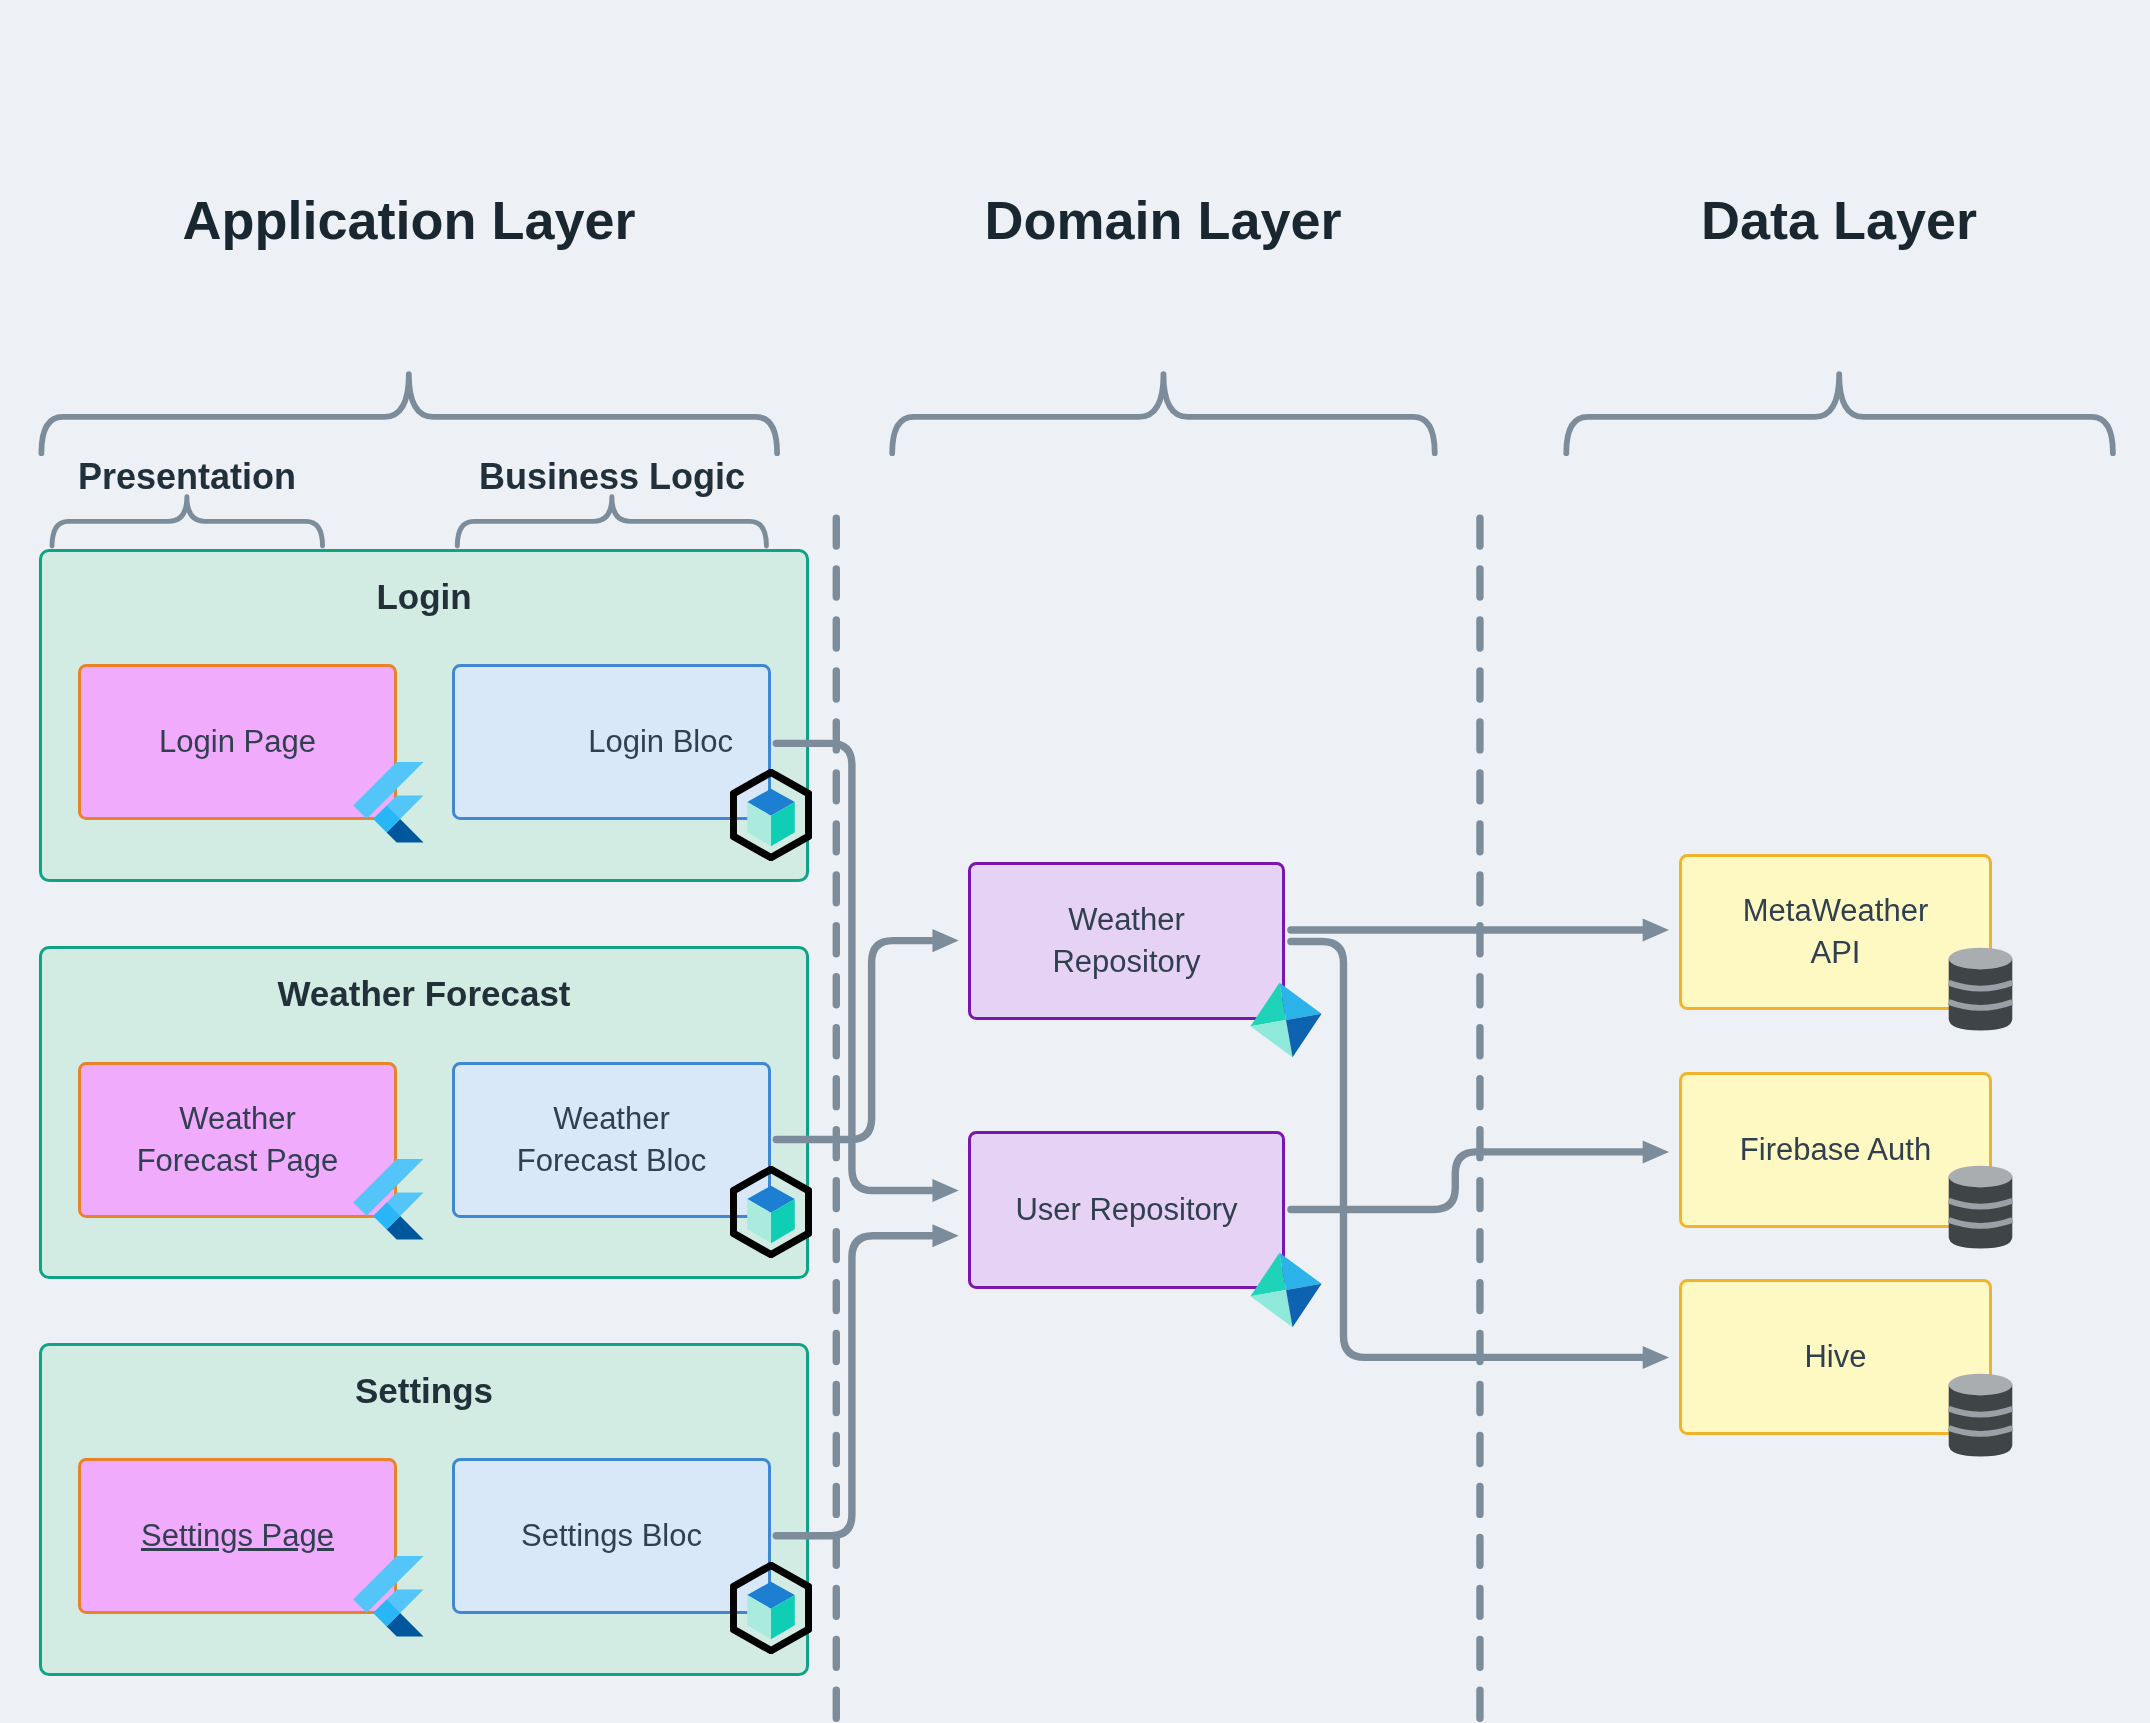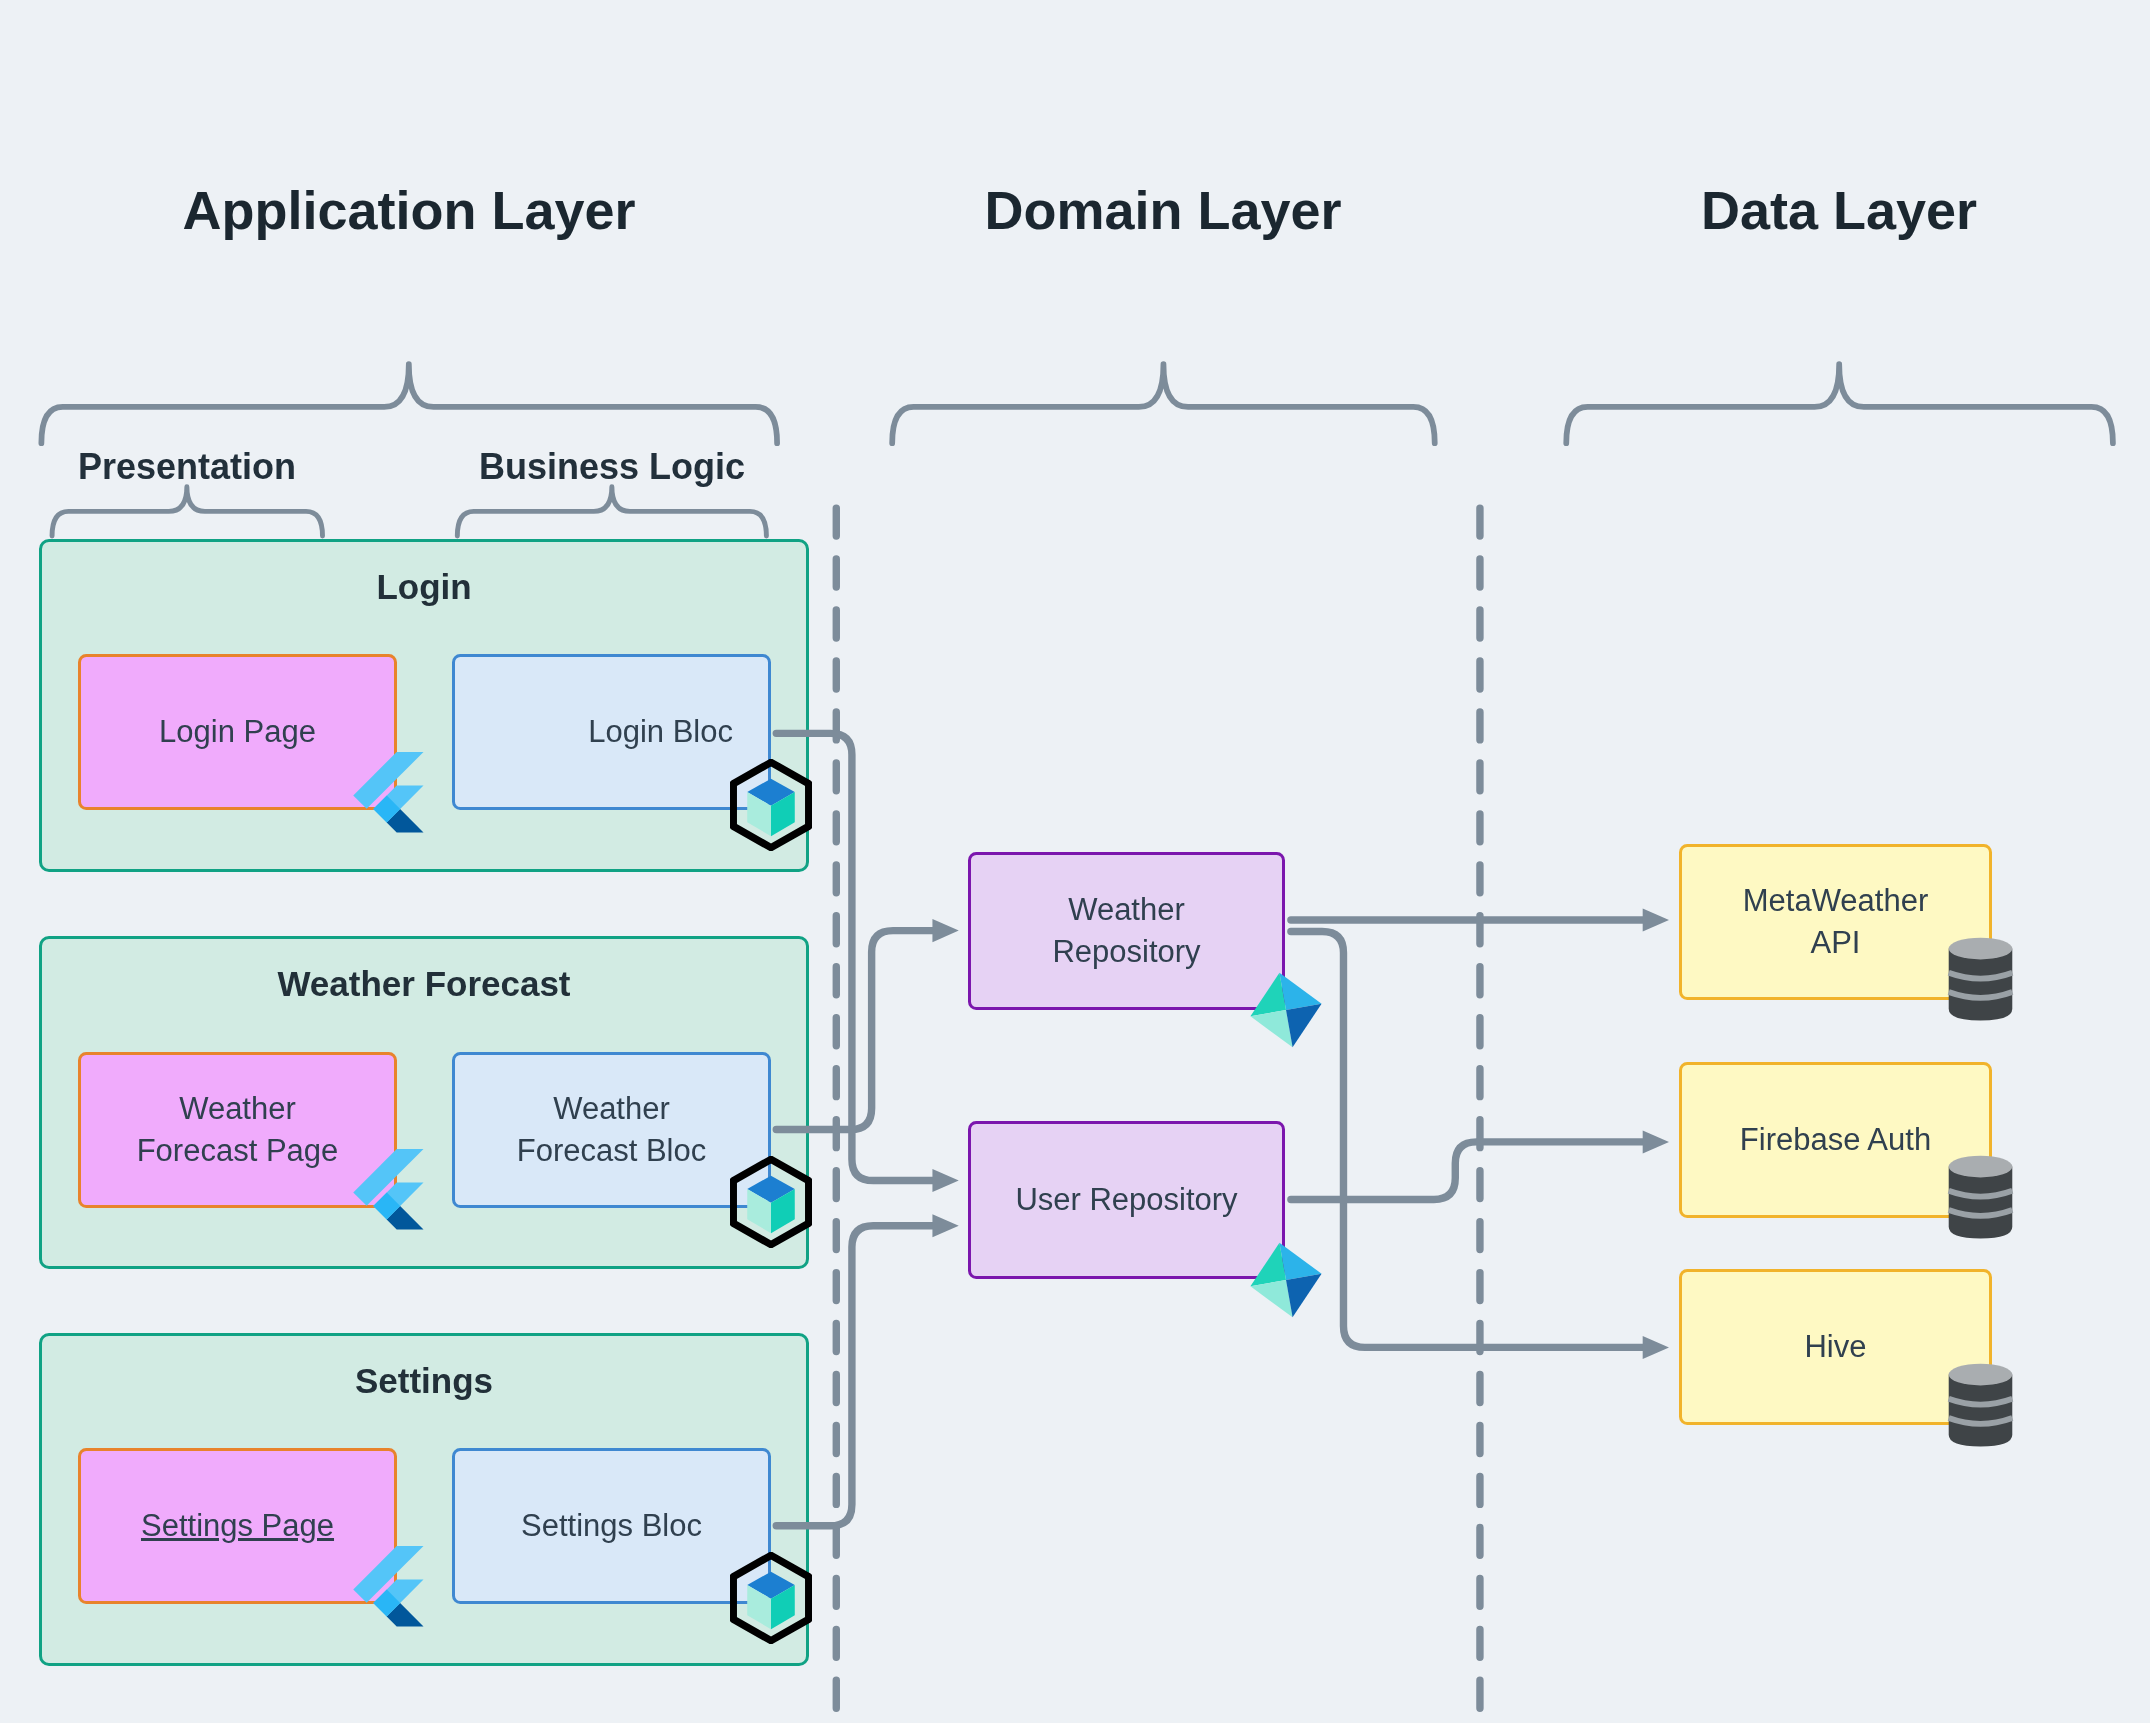--- a/index.html
+++ b/index.html
@@ -2,21 +2,21 @@
 <html style="font-size:13px"><head>
 <meta charset="utf-8">
 <style>
   html,body{margin:0;padding:0;}
   body{
     width:2151px;height:1723px;
     background:#edf1f5;
     font-family:"Liberation Sans", sans-serif;
     position:relative;overflow:hidden;
   }
-  .stage{position:absolute;left:0;top:5px;width:2151px;height:1284px;}
+  .stage{position:absolute;left:0;top:15px;width:2151px;height:1284px;}
   .layer-title{
     position:absolute;transform:translateX(-50%);
     font-size:54px;font-weight:700;color:#1b2730;white-space:nowrap;
   }
   .sub-label{
     position:absolute;transform:translateX(-50%);
     font-size:36px;font-weight:600;color:#22303b;white-space:nowrap;
   }
   .group-box{
     position:absolute;box-sizing:border-box;

